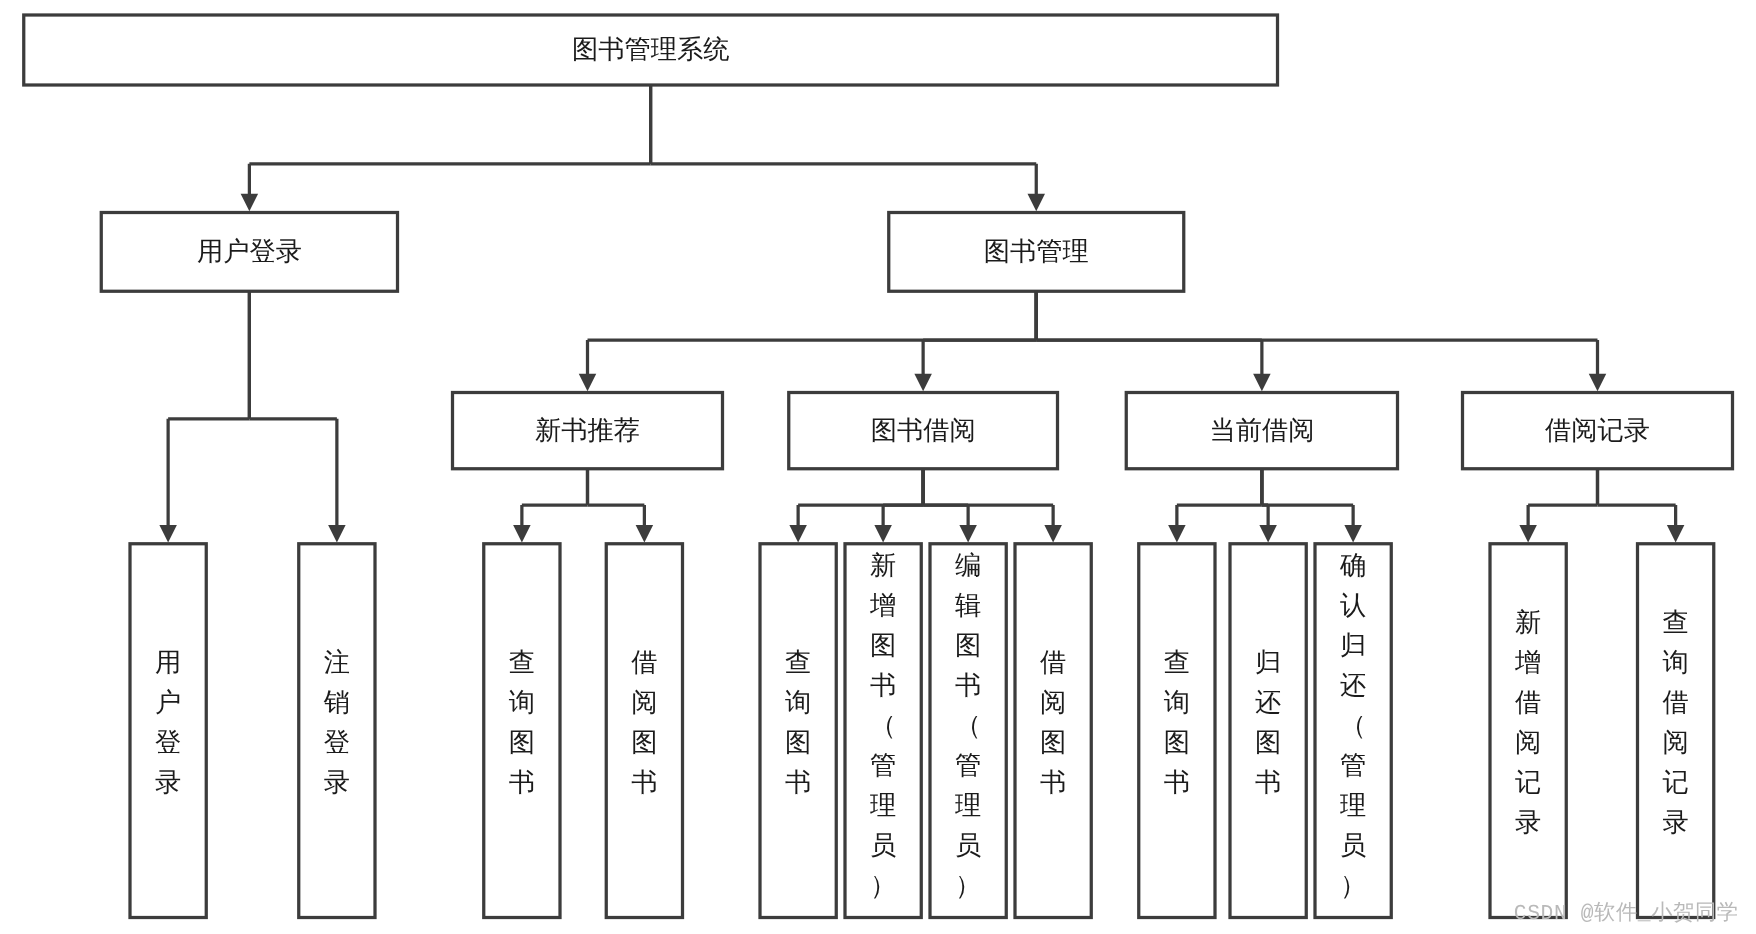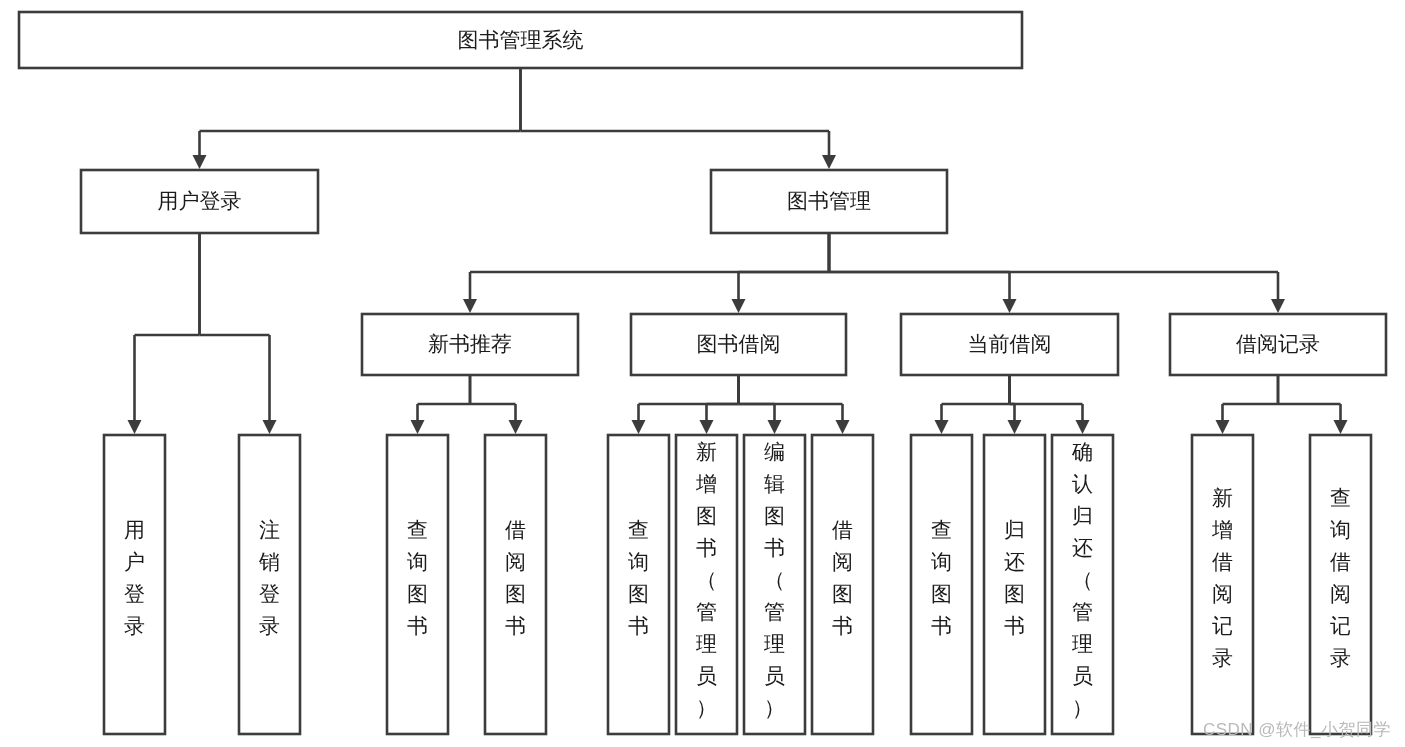--- a/index.html
+++ b/index.html
@@ -54,21 +54,21 @@
   .node-label-vertical {
     fill: #1b1b1b;
     font-family: "Liberation Sans", "DejaVu Sans", sans-serif;
     font-size: 21px;
     text-anchor: middle;
   }
   .watermark-text {
     position: absolute;
     right: 14px;
     bottom: 6px;
-    font-family: Liberation Sans, sans-serif;
+    font-family: Liberation Mono, monospace;
     font-size: 17px;
     color: #b9b9b9;
     letter-spacing: 0.5px;
     white-space: nowrap;
     user-select: none;
   }
 </style>
 </head>
 <body>
 

